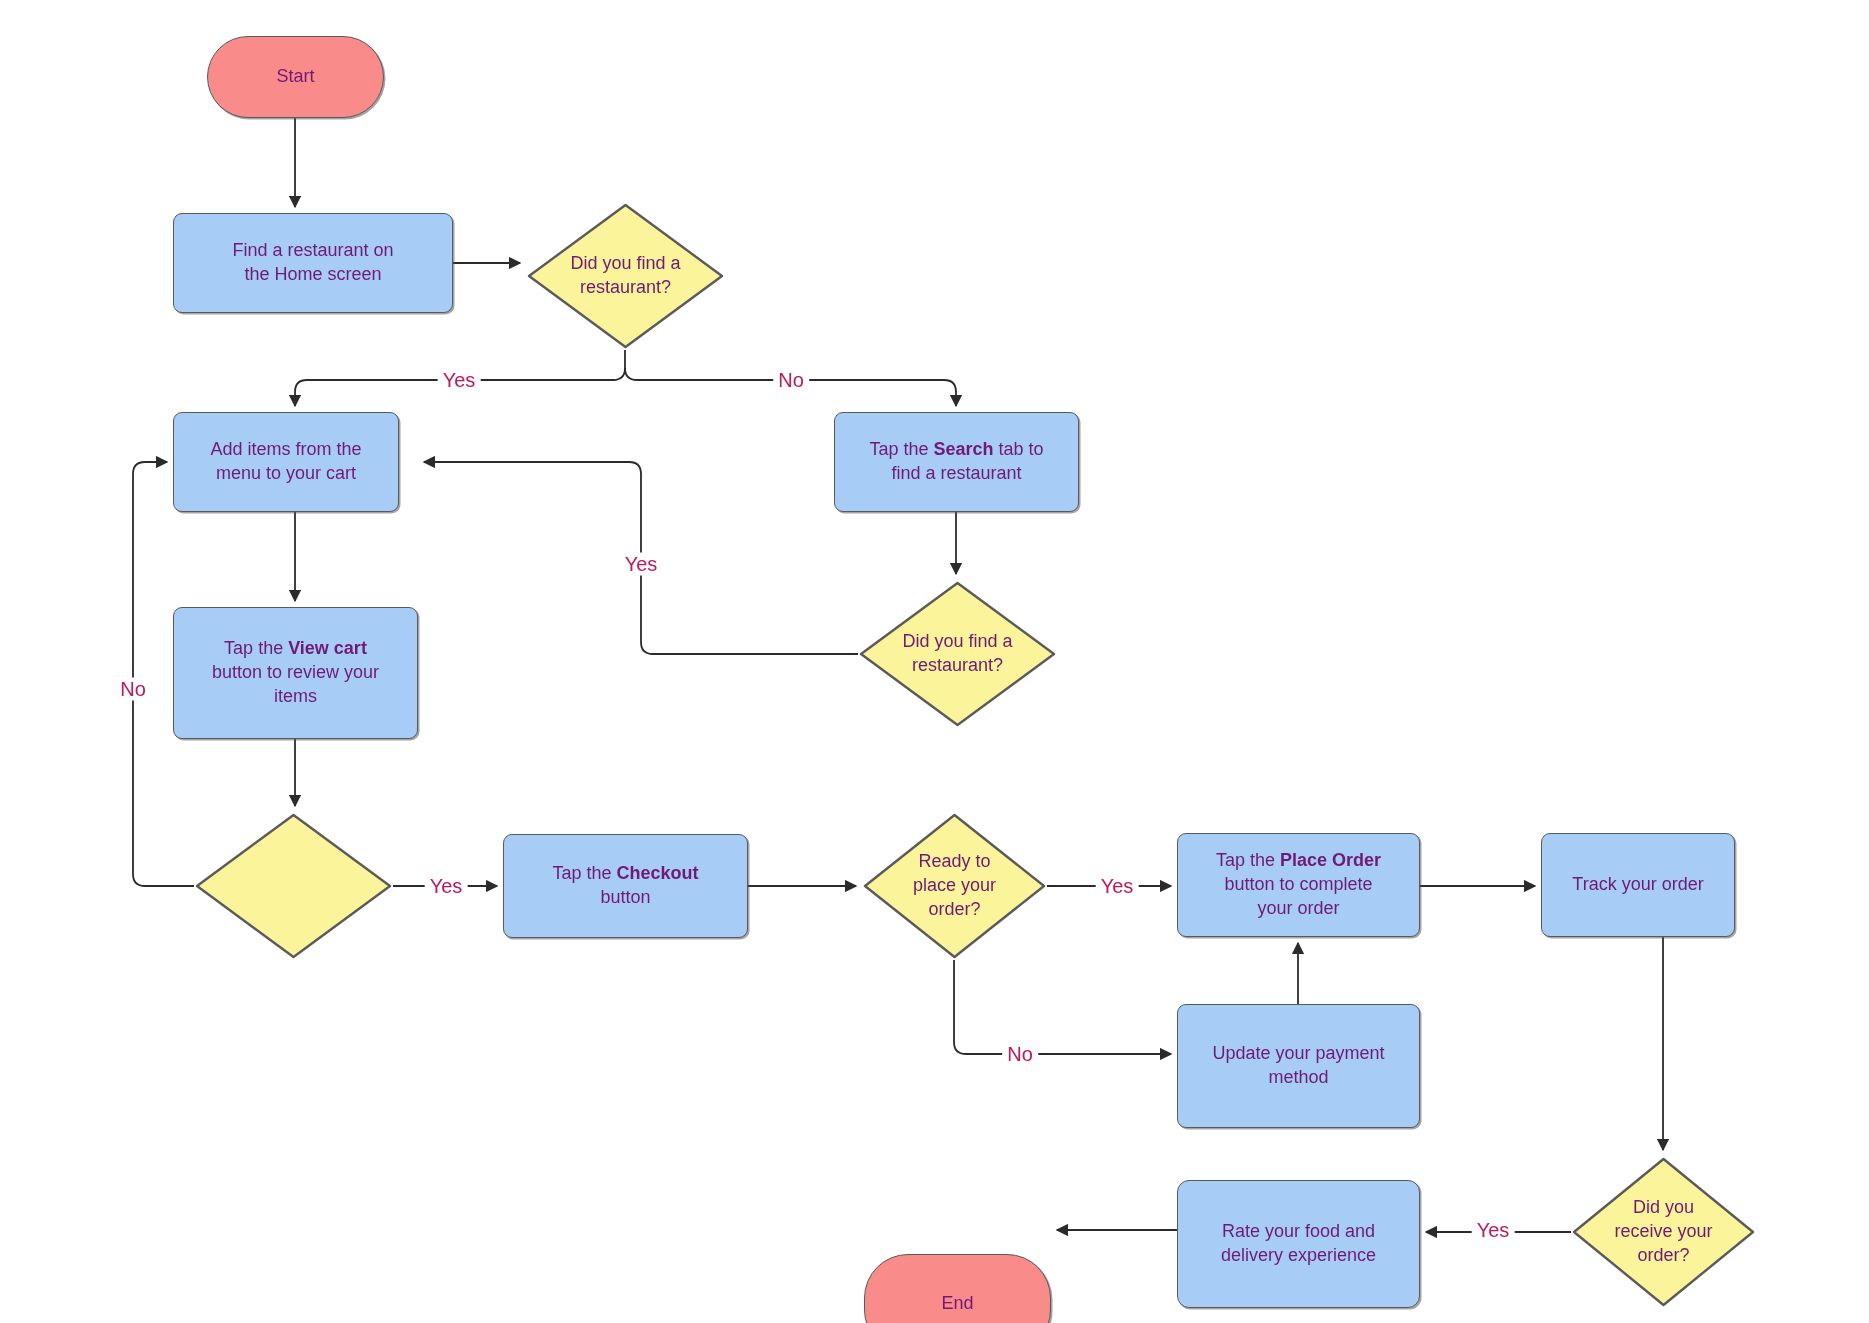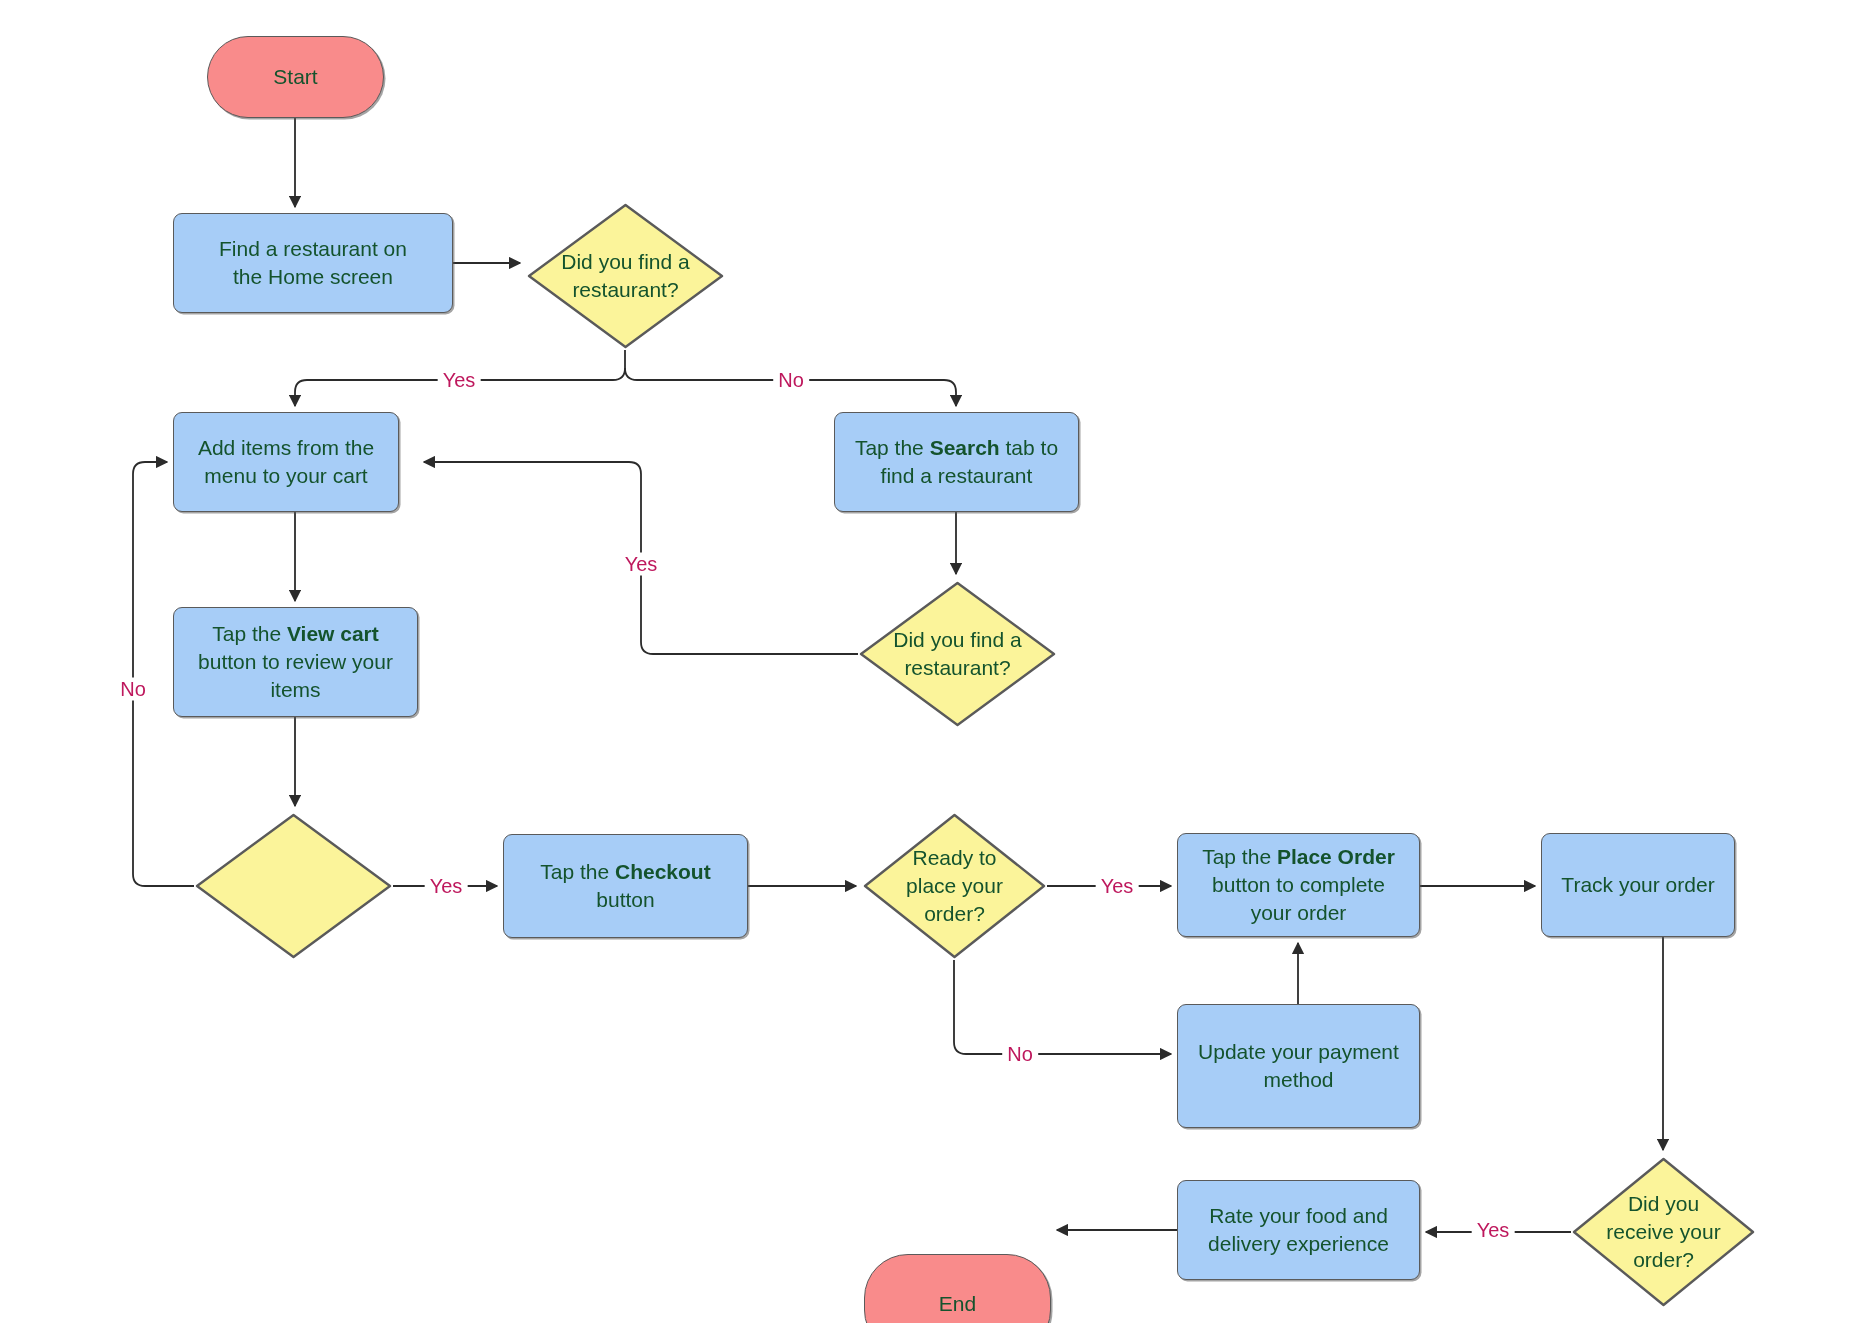--- a/index.html
+++ b/index.html
@@ -27,22 +27,22 @@
     pointer-events: none;
   }
   .node {
     position: absolute;
     box-sizing: border-box;
     display: flex;
     align-items: center;
     justify-content: center;
     text-align: center;
     line-height: 1.32;
-    font-size: 21px;
-    color: #14532d;
+    font-size: 18px;
+    color: #701a75;
     z-index: 3;
   }
   .node .label {
     padding: 0 10px;
     width: 100%;
   }
   .node.process {
     background: #a7cdf7;
     border: 1.6px solid #5a5a5a;
     border-radius: 9px;
@@ -152,21 +152,21 @@
   </div>
 
   <div class="node process" style="left:173px;top:412px;width:226px;height:100px;">
     <span class="label">Add items from the<br>menu to your cart</span>
   </div>
 
   <div class="node process" style="left:834px;top:412px;width:245px;height:100px;">
     <span class="label">Tap the <b>Search</b> tab to<br>find a restaurant</span>
   </div>
 
-  <div class="node process" style="left:173px;top:607px;width:245px;height:110px;">
+  <div class="node process" style="left:173px;top:607px;width:245px;height:132px;">
     <span class="label">Tap the <b>View cart</b><br>button to review your<br>items</span>
   </div>
 
   <div class="node decision" style="left:858px;top:580px;width:199px;height:148px;">
     <svg class="diamond-svg" viewBox="0 0 199 148" preserveAspectRatio="none">
       <path d="M 99.5 3 L 196 74 L 99.5 145 L 3 74 Z" fill="#fbf49a" stroke="#5a5a5a" stroke-width="2.4" stroke-linejoin="round"></path>
     </svg>
     <span class="label">Did you find a<br>restaurant?</span>
   </div>
 
@@ -199,21 +199,21 @@
     <span class="label">Update your payment<br>method</span>
   </div>
 
   <div class="node decision" style="left:1571px;top:1156px;width:185px;height:152px;">
     <svg class="diamond-svg" viewBox="0 0 185 152" preserveAspectRatio="none">
       <path d="M 92.5 3 L 182 76 L 92.5 149 L 3 76 Z" fill="#fbf49a" stroke="#5a5a5a" stroke-width="2.4" stroke-linejoin="round"></path>
     </svg>
     <span class="label">Did you<br>receive your<br>order?</span>
   </div>
 
-  <div class="node process" style="left:1177px;top:1180px;width:243px;height:100px;">
+  <div class="node process" style="left:1177px;top:1180px;width:243px;height:128px;border-radius:12px;">
     <span class="label">Rate your food and<br>delivery experience</span>
   </div>
 
   <div class="node terminator" style="left:864px;top:1254px;width:187px;height:100px;">
     <span class="label">End</span>
   </div>
 
   <div class="edge-label" style="left:459px;top:380px;">Yes</div>
   <div class="edge-label" style="left:791px;top:380px;">No</div>
   <div class="edge-label" style="left:641px;top:564px;">Yes</div>

